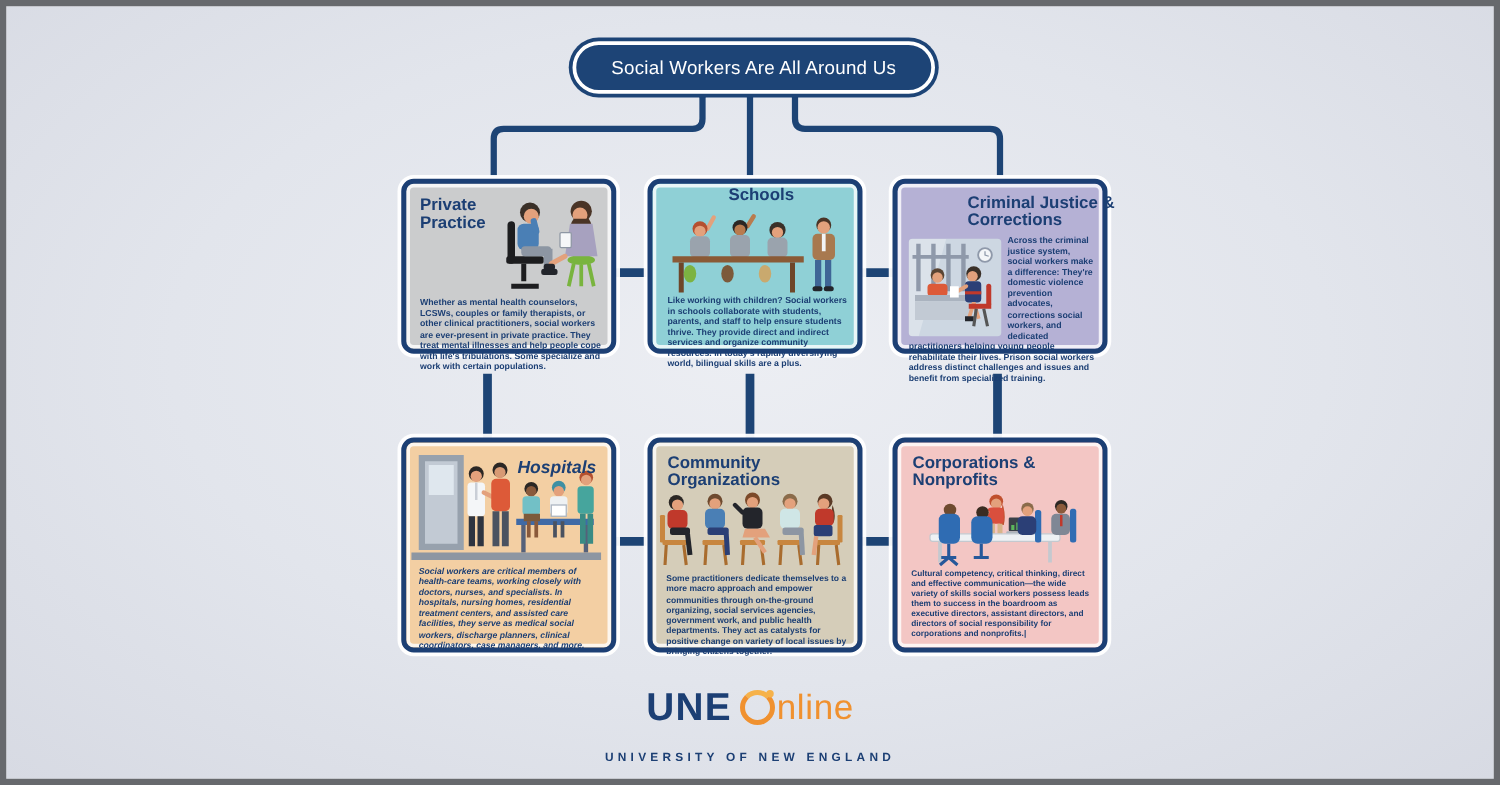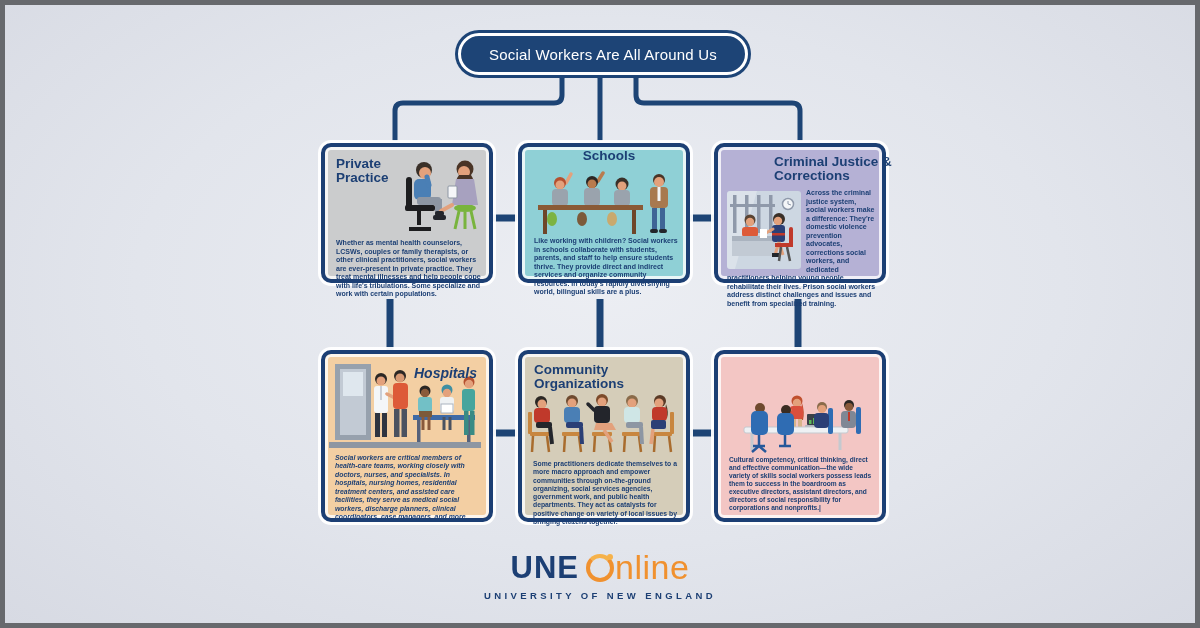--- a/index.html
+++ b/index.html
@@ -72,31 +72,31 @@
   .t-community{left:11px;top:106px;right:6px;font-size:6.8px;}
 
   .h-corporations{left:12px;top:9px;width:130px;}
   .i-corporations{position:absolute;left:2px;top:40px;}
   .t-corporations{left:11px;top:102px;right:8px;font-size:6.6px;}
 
   
   .logo{position:absolute;left:0;right:0;top:543px;text-align:center;z-index:2;}
   .logo-main{display:flex;align-items:center;justify-content:center;gap:7px;}
   .logo-une{color:var(--navy,#1c3f74);font-weight:bold;font-size:31px;letter-spacing:1px;}
-  .logo-online{color:var(--orange,#f0912f);font-size:34px;font-weight:normal;display:flex;align-items:center;letter-spacing:.5px;}
+  .logo-online{color:var(--orange,#f0912f);font-size:28px;font-weight:normal;display:flex;align-items:center;letter-spacing:.5px;}
   .o-swirl{
     display:inline-block;width:20px;height:20px;border-radius:50%;
     border:4px solid var(--orange,#f0912f);border-top-color:#f6b24a;
     position:relative;margin-right:1px;box-sizing:content-box;
   }
   .o-swirl::after{
     content:"";position:absolute;width:6px;height:6px;border-radius:50%;
     background:#f6b24a;right:-3px;top:-4px;
   }
-  .logo-sub{color:var(--navy,#1c3f74);font-weight:bold;font-size:9.5px;letter-spacing:3.4px;margin-top:3px;}
+  .logo-sub{color:var(--navy,#1c3f74);font-weight:bold;font-size:9.5px;letter-spacing:3.4px;margin-top:17px;}
 </style>
 </head>
 <body>
 
 <div class="canvas">
 
   <svg class="connectors" viewBox="0 0 1190 618">
     <g stroke="#1d4475" fill="none">
       <path d="M595 62 L595 136" stroke-width="5"></path>
       <path d="M557 62 L557 90 Q557 98 549 98 L398 98 Q390 98 390 106 L390 136" stroke-width="5"></path>
@@ -351,20 +351,21 @@
         <path d="M142 12 Q145 20 143 26 L140 26 Z" fill="#5a3a26"></path>
         <rect x="128" y="15" width="15" height="14" rx="4" fill="#c0392b"></rect>
         <rect x="127" y="28" width="15" height="9" rx="2" fill="#2b3f76"></rect>
         <path d="M129 37 L127 52" stroke="#e3a17c" stroke-width="3.5"></path>
       </g>
     </svg>
     <div class="box-body t-community">Some practitioners dedicate themselves to a more macro approach and empower communities through on-the-ground organizing, social services agencies, government work, and public health departments. They act as catalysts for positive change on variety of local issues by bringing citizens together.</div>
   </div>
 
   <div class="ibox row-bottom col-3 b-corporations">
+    <div class="box-heading h-corporations">Corporations &amp; Nonprofits</div>
     <svg class="i-corporations" width="152" height="60" viewBox="0 0 152 60">
       <g>
         <circle cx="77" cy="7" r="5.5" fill="#c0502e"></circle>
         <circle cx="77" cy="9" r="4.2" fill="#e3a17c"></circle>
         <path d="M82 9 Q85 18 83 26 L80 26 Z" fill="#c0502e"></path>
         <rect x="70" y="12" width="13" height="13" rx="3" fill="#d94f3d"></rect>
         <rect x="72" y="25" width="4" height="13" fill="#d8b48a"></rect>
         <rect x="78" y="25" width="4" height="13" fill="#d8b48a"></rect>
         <path d="M70 16 L63 22" stroke="#e3a17c" stroke-width="3" stroke-linecap="round"></path>
       </g>

